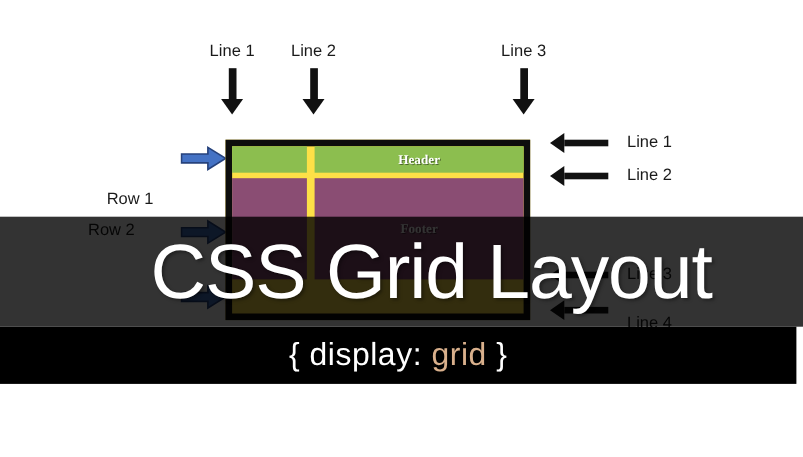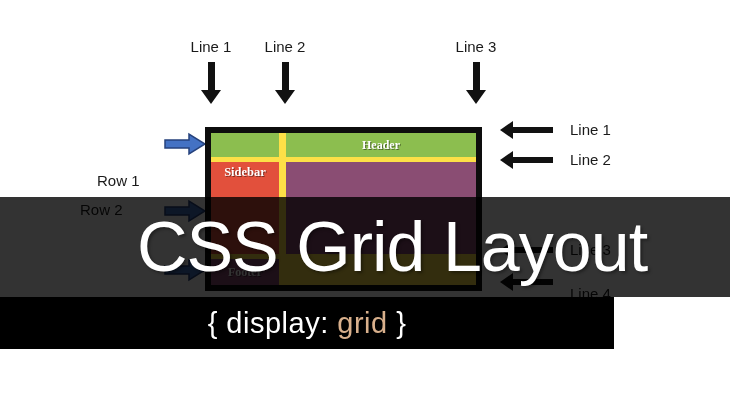--- a/index.html
+++ b/index.html
@@ -34,21 +34,21 @@
   .arrow-left .shaft{width:40px;height:6px;background:#111;}
 
   
   .arrow-right{position:absolute;width:42px;height:24px;}
 
   
   .overlay-band{position:absolute;left:0;top:197px;width:730px;height:100px;background:rgba(0,0,0,0.8);}
   .big-title{position:absolute;left:27px;top:197px;width:730px;height:100px;line-height:100px;
              text-align:center;font-size:70px;color:#ffffff;letter-spacing:-1px;
              text-shadow:2px 2px 3px rgba(0,0,0,0.35);white-space:nowrap;}
-  .black-band{position:absolute;left:0;top:297px;width:614px;height:52px;background:#000;
+  .black-band{position:absolute;left:0;top:297px;width:724px;height:52px;background:#000;
               text-align:center;line-height:52px;font-size:29px;color:#ffffff;letter-spacing:0.5px;}
   .black-band .kw{color:#d9b08c;}
 </style>
 </head>
 <body>
 
 <div class="stage">
 
   <div class="lbl ctr" style="left:171px;top:38px;">Line 1</div>
   <div class="lbl ctr" style="left:245px;top:38px;">Line 2</div>
@@ -82,21 +82,20 @@
   </div>
   <div class="arrow-right" style="left:164px;top:258px;">
     <svg width="42" height="24" viewBox="0 0 42 24">
         <path d="M1 8 h24 V2 l16 10 -16 10 v-6 H1 z" fill="#4472c4" stroke="#26427c" stroke-width="1.5"></path>
       </svg>
   </div>
 
   <div class="gridbox">
     <div class="cell green"></div>
     <div class="cell green header">Header</div>
-    <div class="cell red">Sidebar</div>
     <div class="cell purple"></div>
     <div class="cell purple">Footer</div>
   </div>
 
   <div class="arrow-left" style="left:500px;top:121px;">
       <div class="head"></div>
       <div class="shaft"></div>
     </div>
   <div class="lbl" style="left:570px;top:121px;">Line 1</div>
 

